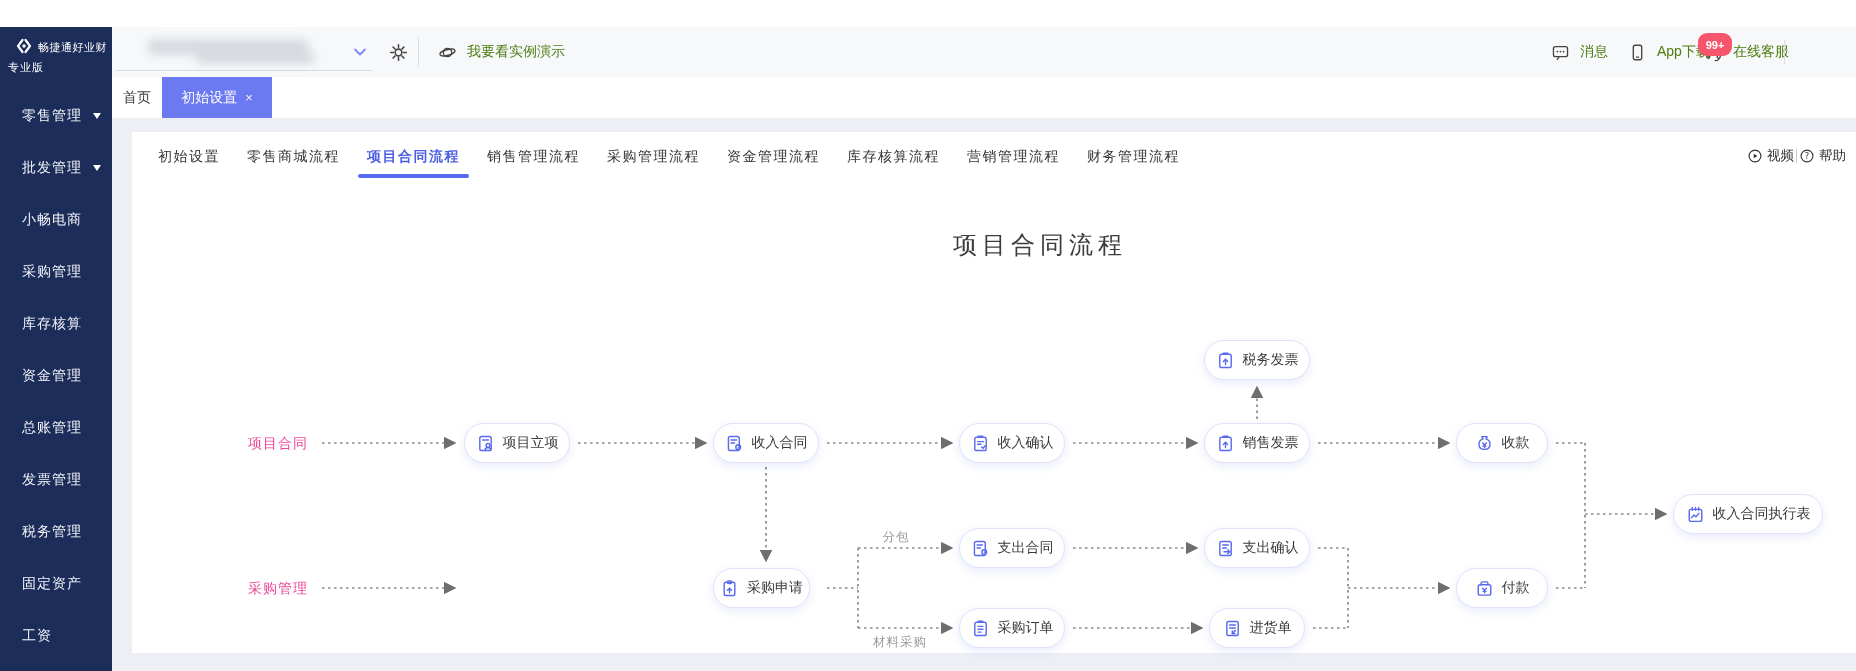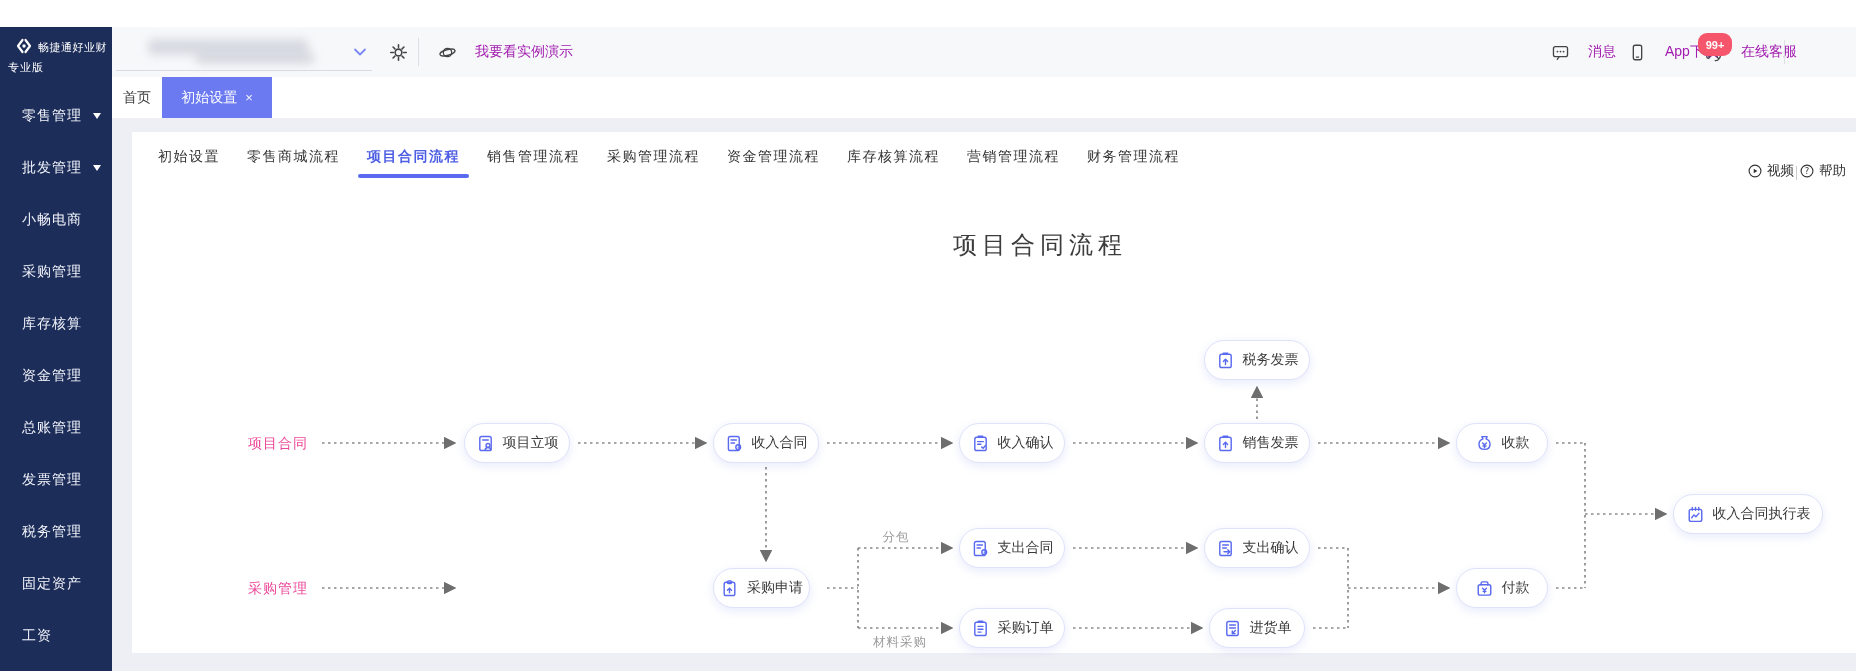--- a/index.html
+++ b/index.html
@@ -13,21 +13,21 @@
   .abs{position:absolute}
 
   
   .logo-block{left:0;top:27px;width:112px;height:50px;background:var(--sidebar-bg);z-index:5}
   .logo-mark{position:absolute;left:13px;top:8px;width:22px;height:22px;color:#fff}
   .brand{position:absolute;left:38px;top:13px;font-size:11px;color:#fff;letter-spacing:.5px;white-space:nowrap}
   .edition{position:absolute;left:8px;top:33px;font-size:11px;color:#fff;letter-spacing:1px}
   .topbar{left:112px;top:27px;width:1744px;height:50px;background:#f7f8fa;z-index:4}
   .blur-chip{position:absolute;background:#ccd0d8;opacity:.75;filter:blur(5px);border-radius:4px}
   .hdr-underline{position:absolute;left:116px;top:43px;width:256px;height:1px;background:#d9dbe0}
-  .hgroup{position:absolute;top:0;height:50px;display:flex;align-items:center;gap:18px;font-size:14px;color:#a21caf;cursor:pointer}
+  .hgroup{position:absolute;top:0;height:50px;display:flex;align-items:center;gap:10px;font-size:14px;color:#4d7c0f;cursor:pointer}
   .hicon{width:19px;height:19px;color:#444;display:inline-flex}
   .hicon svg{width:100%;height:100%}
   .vdiv{position:absolute;background:#dcdee3;width:1px}
   .badge{position:absolute;left:1586px;top:6px;min-width:34px;height:23px;background:var(--badge);
     color:#fff;font-size:11px;border-radius:9px;display:flex;align-items:center;justify-content:center;
     padding:0 5px;font-weight:bold;z-index:6}
 
   
   .tabstrip{left:112px;top:77px;width:1744px;height:41px;background:#fff;display:flex;z-index:4}
   .wtab-home{width:50px;height:41px;display:flex;align-items:center;justify-content:center;font-size:14px;color:#404040;cursor:pointer}
@@ -46,21 +46,21 @@
   .content{left:112px;top:118px;width:1744px;height:553px;background:#edeff4;z-index:1}
   .panel{left:132px;top:132px;width:1724px;height:521px;background:#fff;z-index:2}
 
   
   .navtabs{left:132px;top:132px;width:1500px;height:48px;display:flex;align-items:center;gap:27px;
     padding-left:26px;font-size:14px;letter-spacing:1.5px;color:#333;z-index:3}
   .ntab{position:relative;height:48px;line-height:48px;cursor:pointer;white-space:nowrap}
   .ntab.active{color:var(--nav-active);font-weight:bold}
   .ntab.active::after{content:"";position:absolute;left:-9px;right:-9px;bottom:2px;height:4px;border-radius:2px;
     background:var(--node-accent)}
-  .nav-extra{left:auto;right:10px;top:132px;height:48px;display:flex;align-items:flex-end;gap:0;font-size:13.5px;color:#333;z-index:3}
+  .nav-extra{left:auto;right:10px;top:132px;height:48px;display:flex;align-items:center;gap:0;font-size:13.5px;color:#333;z-index:3}
   .nav-extra .hicon{width:16px;height:16px;color:#333}
   .nav-extra .sep{width:1px;height:14px;background:#ccc;margin:0 2px}
   .nav-extra .grp{display:flex;align-items:center;gap:4px;cursor:pointer}
 
   
   .flow-title{left:880px;top:229px;width:320px;text-align:center;font-size:24px;letter-spacing:5px;color:#3c3c3c;z-index:3}
   .flow-layer{left:0;top:0;width:1856px;height:671px;z-index:3;pointer-events:none}
   .flow-layer svg.wires{position:absolute;left:0;top:0}
   .node{position:absolute;height:40px;background:#fff;border:1px solid #dfe2fa;border-radius:20px;
     box-shadow:0 3px 10px rgba(95,110,230,.14);display:flex;align-items:center;justify-content:center;gap:8px;

